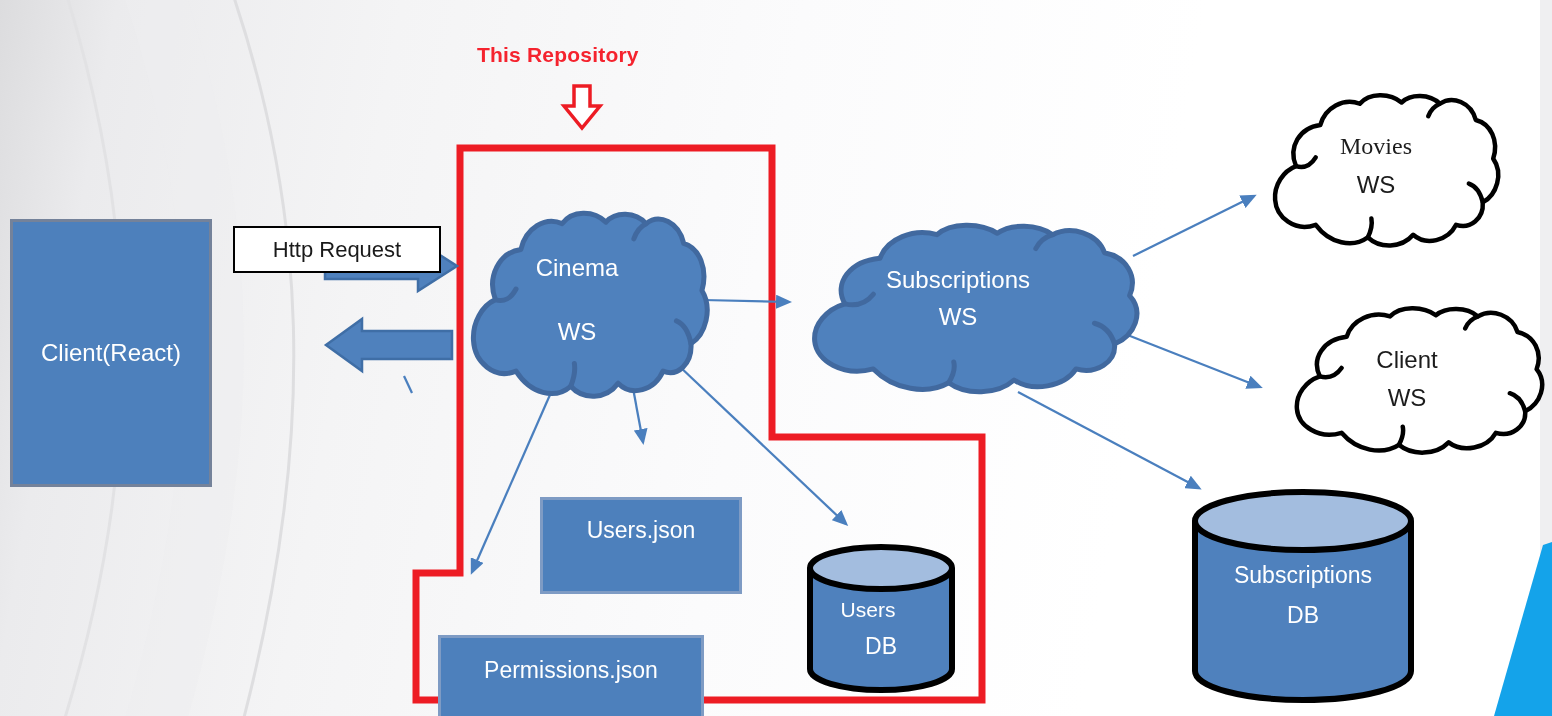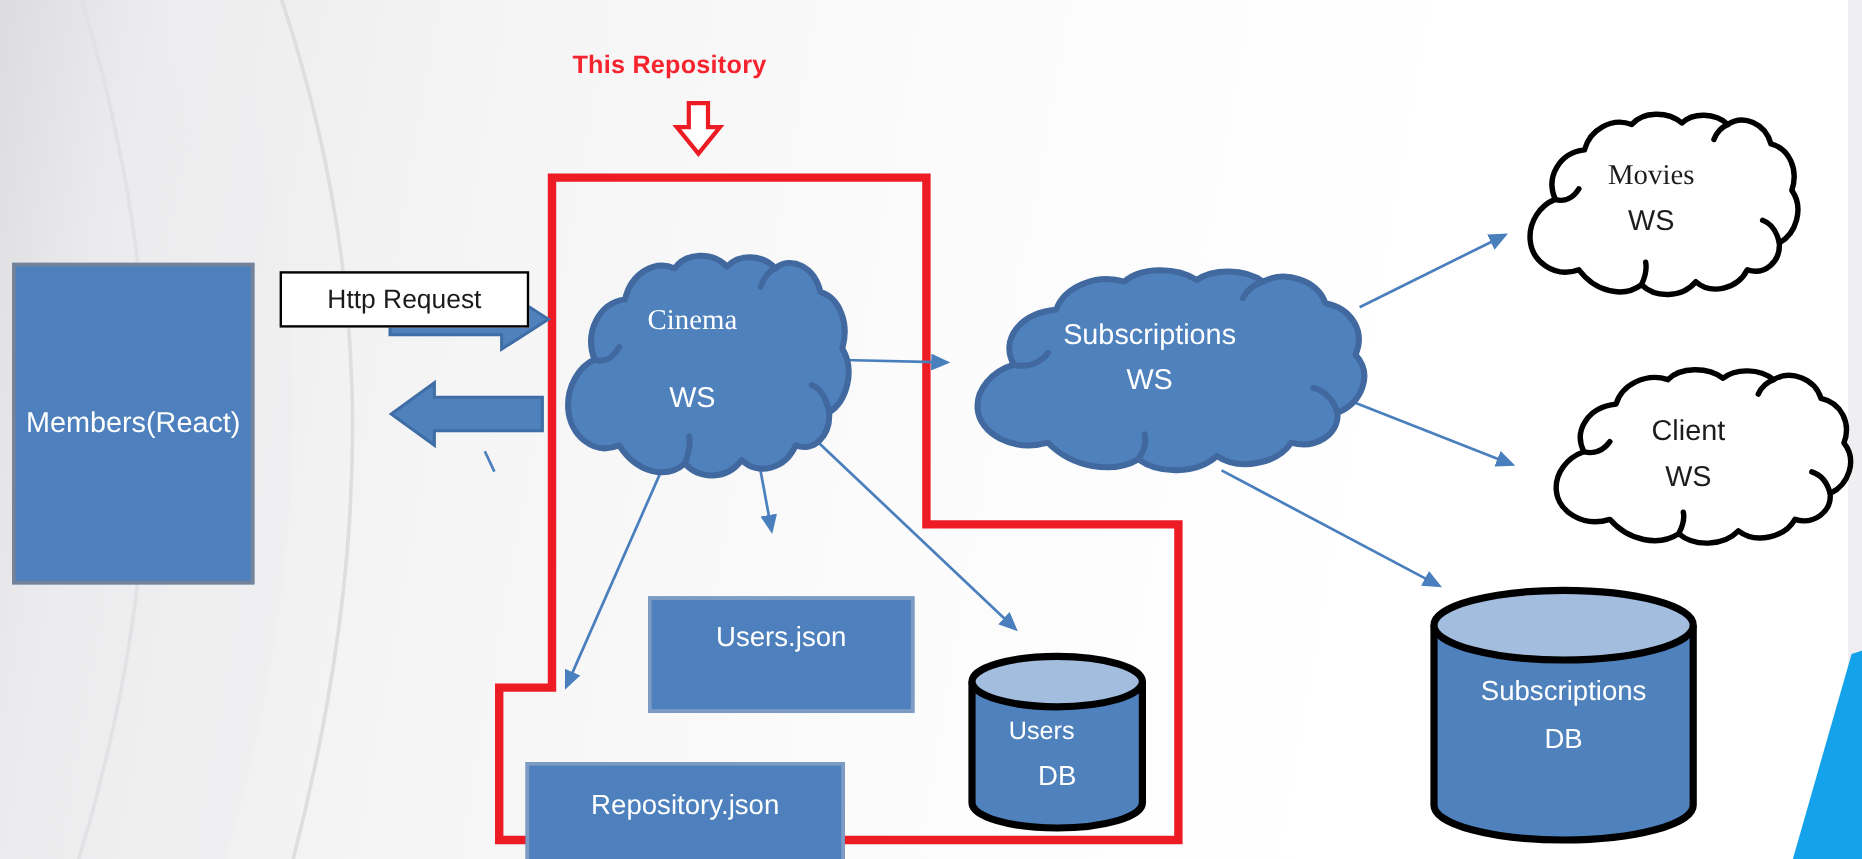--- a/index.html
+++ b/index.html
@@ -8,21 +8,21 @@
     font-family:"Liberation Sans","DejaVu Sans",sans-serif;
     background:linear-gradient(100deg,#dcdcde 0%,#ebebed 7%,#f4f4f5 24%,#fbfbfc 48%,#ffffff 72%,#ffffff 100%);
   }
   #shapes{position:absolute;left:0;top:0;z-index:1;}
   .lbl{position:absolute;z-index:3;text-align:center;color:#ffffff;font-size:24px;line-height:1.15;white-space:nowrap;}
   .lbl.dark{color:#1c1c1c;}
   .box{position:absolute;z-index:2;display:flex;justify-content:center;box-sizing:border-box;margin-top:44px;}
   .bluebox{background:#4d80bc;border:3px solid #7e9bc4;color:#ffffff;font-size:23px;}
   .whitebox{background:#ffffff;border:2px solid #000000;color:#1a1a1a;font-size:22px;align-items:center;}
   #client-box{left:10px;top:175px;width:202px;height:268px;align-items:center;font-size:24px;border-color:#74829a;}
-  #users-json-box{left:540px;top:453px;width:222px;height:97px;align-items:flex-start;padding-top:17px;}
+  #users-json-box{left:540px;top:453px;width:202px;height:97px;align-items:flex-start;padding-top:17px;}
   #permissions-json-box{left:438px;top:591px;width:266px;height:97px;align-items:flex-start;padding-top:19px;}
   #http-request-box{left:233px;top:182px;width:208px;height:47px;}
   #http-response-box{left:233px;top:395px;width:208px;height:47px;}
   #annotation{left:477px;top:43px;width:170px;font-size:21px;font-weight:bold;color:#f5232e;text-align:left;letter-spacing:.2px;}
 </style>
 </head>
 <body>
 
 <div id="stage">
 
@@ -72,33 +72,33 @@
     </g>
     <g>
       <path d="M 1195,521 L 1195,671 A 108,29 0 0 0 1411,671 L 1411,521" fill="#4f81bd" stroke="#000000" stroke-width="6"></path>
       <ellipse cx="1303" cy="521" rx="108" ry="29" fill="#a3bddf" stroke="#000000" stroke-width="6"></ellipse>
     </g>
   </svg>
 
   <div id="annotation" class="lbl">This Repository</div>
 
   <div id="client-box" class="box bluebox">
-    <span>Members(React)</span>
+    <span>Client(React)</span>
   </div>
   <div id="http-request-box" class="box whitebox">
     <span>Http Request</span>
   </div>
   <div id="users-json-box" class="box bluebox">
     <span>Users.json</span>
   </div>
   <div id="permissions-json-box" class="box bluebox">
-    <span>Repository.json</span>
+    <span>Permissions.json</span>
   </div>
 
-  <div class="lbl" style="left:477px;top:254px;width:200px;font-family:Liberation Serif, serif;">Cinema</div>
+  <div class="lbl" style="left:477px;top:254px;width:200px;">Cinema</div>
   <div class="lbl" style="left:477px;top:318px;width:200px;">WS</div>
   <div class="lbl" style="left:833px;top:266px;width:250px;">Subscriptions</div>
   <div class="lbl" style="left:833px;top:303px;width:250px;">WS</div>
   <div class="lbl dark" style="left:1276px;top:133px;width:200px;font-family:Liberation Serif, serif;">Movies</div>
   <div class="lbl dark" style="left:1276px;top:171px;width:200px;">WS</div>
   <div class="lbl dark" style="left:1307px;top:346px;width:200px;">Client</div>
   <div class="lbl dark" style="left:1307px;top:384px;width:200px;">WS</div>
 
   <div class="lbl" style="left:798px;top:598px;width:140px;font-size:21px;">Users</div>
   <div class="lbl" style="left:811px;top:633px;width:140px;font-size:23px;">DB</div>

